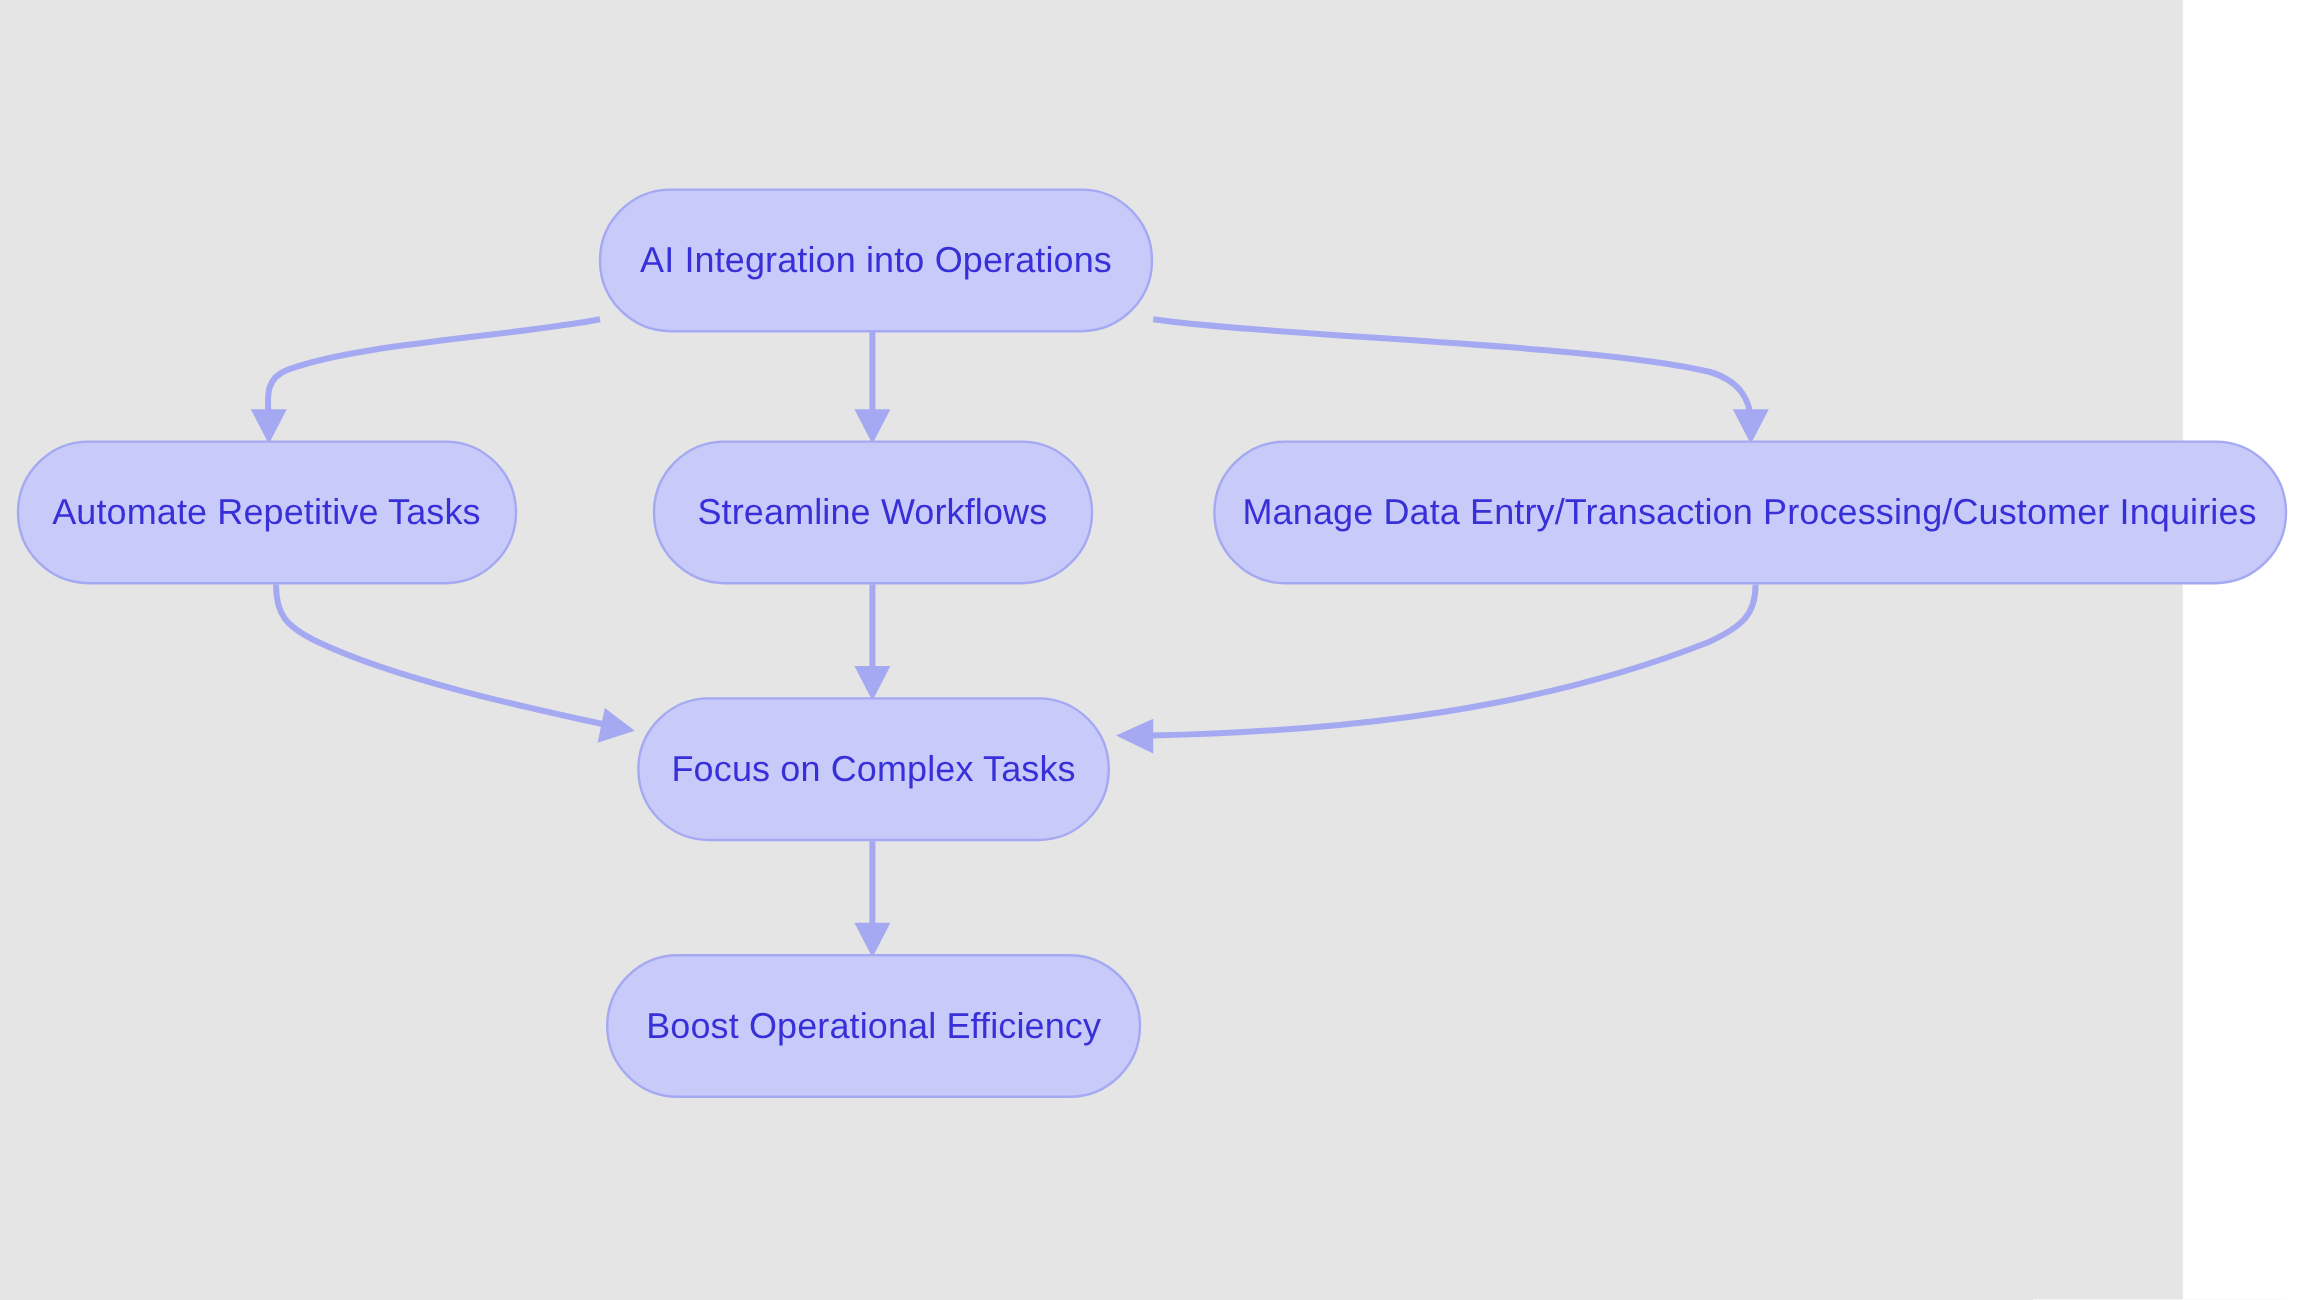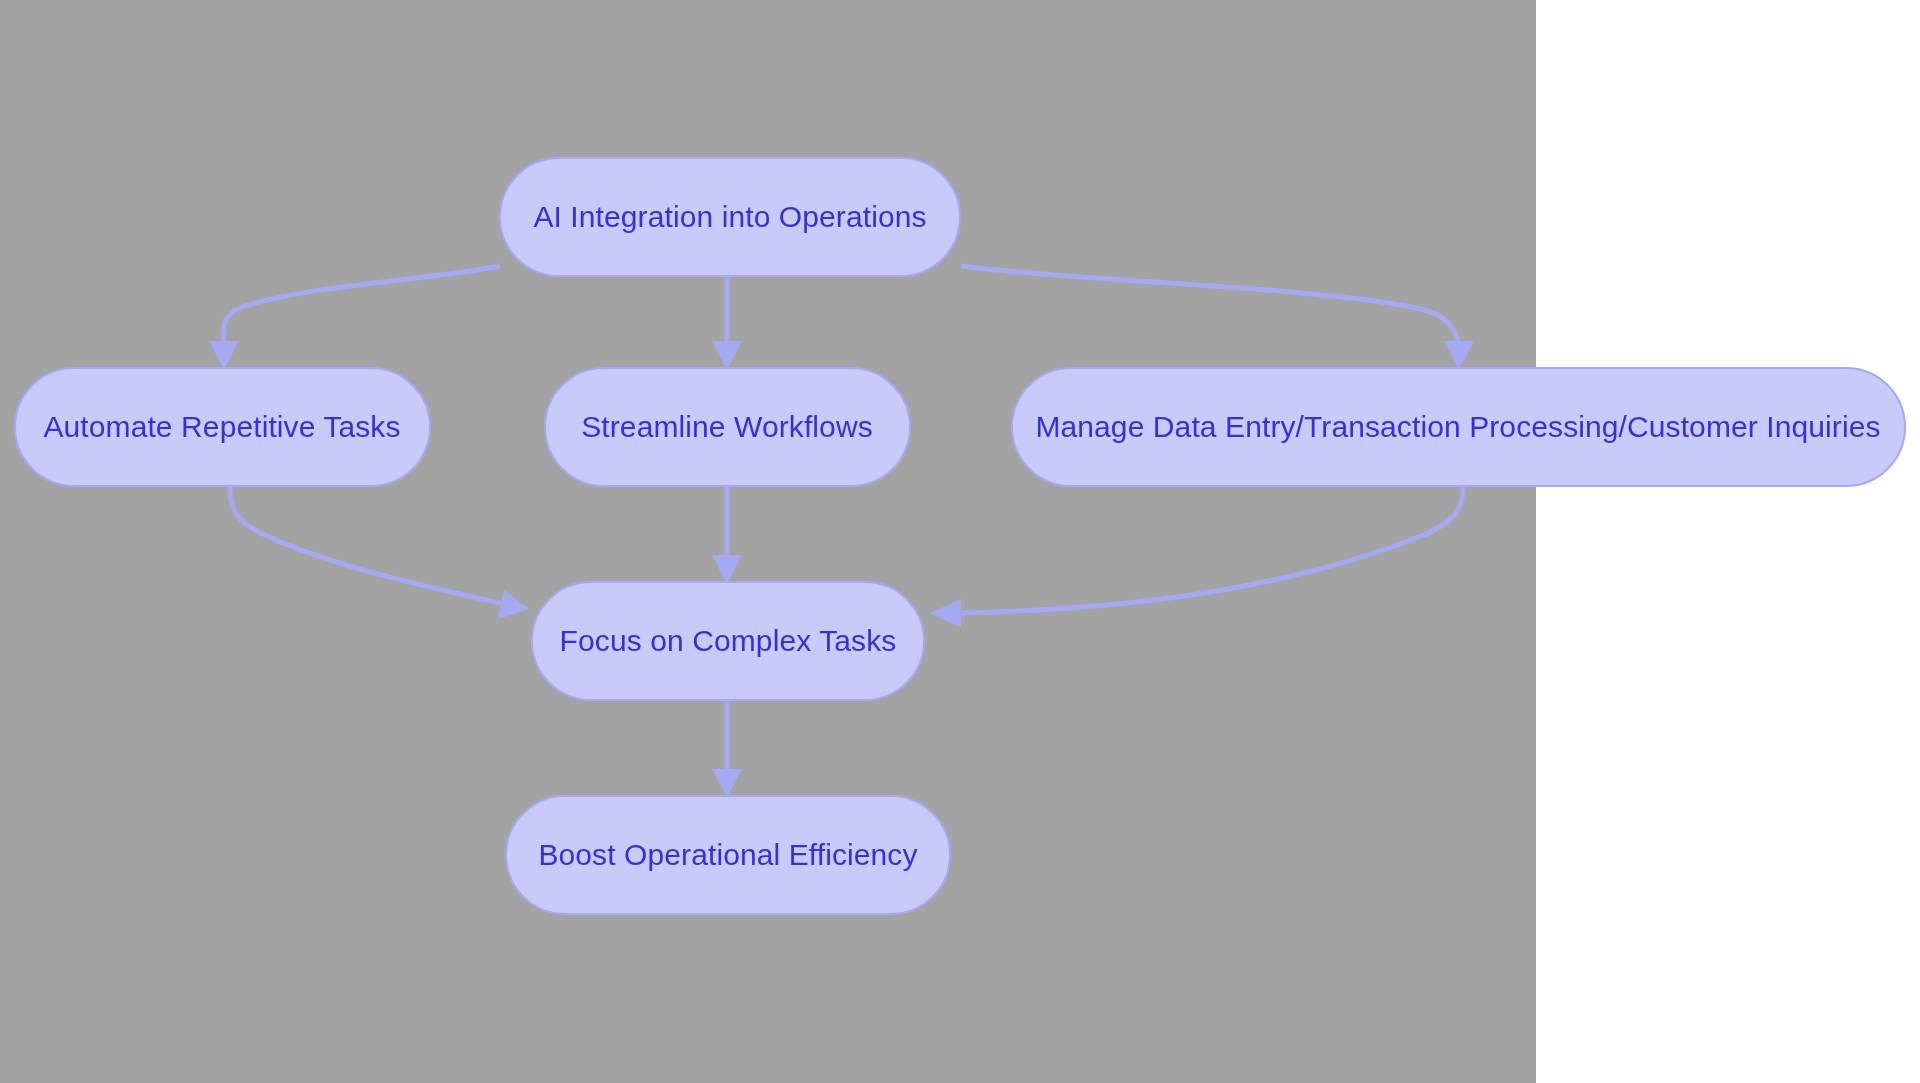--- a/index.html
+++ b/index.html
@@ -8,23 +8,23 @@
     background: #ffffff;
   }
   body {
     width: 1920px;
     height: 1083px;
     font-family: "Liberation Sans", sans-serif;
     overflow: hidden;
   }
   #flowchart-root {
     position: relative;
-    width: 1536px;
+    width: 1819px;
     height: 1083px;
-    background: #a3a3a3;
+    background: #e5e5e5;
   }
   svg#diagram {
     display: block;
     width: 1920px;
     height: 1083px;
   }
   .node-shape {
     fill: #c8caf9;
     stroke: #a5a9f2;
     stroke-width: 2;

